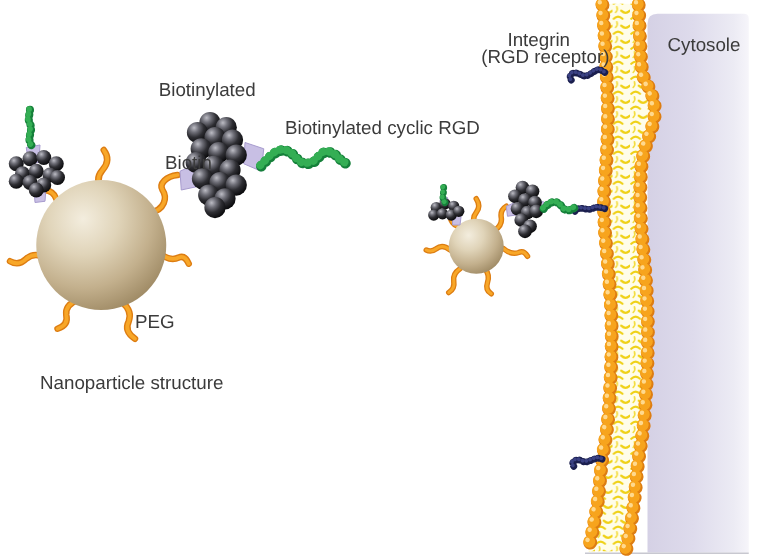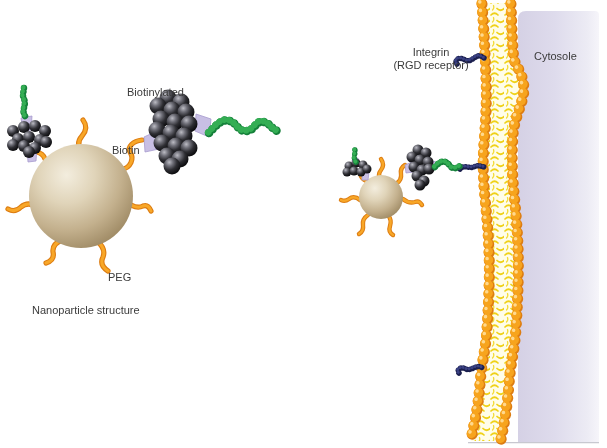--- a/index.html
+++ b/index.html
@@ -1,19 +1,19 @@
 <!DOCTYPE html>
 <html><head>
 <meta charset="utf-8">
 <style>
   html,body{margin:0;padding:0;background:#fff;}
   #stage{position:relative;width:607px;height:448px;background:#fff;overflow:hidden;
          font-family:"Liberation Sans",sans-serif;}
   #art{position:absolute;left:0;top:0;}
-  .lbl{position:absolute;font-size:11px;color:#3b3b3b;white-space:nowrap;line-height:13px;margin-top:20px;}
+  .lbl{position:absolute;font-size:15px;color:#3b3b3b;white-space:nowrap;line-height:13px;}
   .lbl-center{text-align:center;}
 </style>
 </head>
 <body>
 
 <div id="stage">
 
 <svg id="art" width="607" height="448" viewBox="0 0 607 448">
   <defs>
     <radialGradient id="gradSphere" cx="36%" cy="30%" r="78%">
@@ -216,22 +216,23 @@
     <g fill="none" stroke-linecap="round" stroke-dasharray="0.1 4">
       <path d="M356,162 C352,157 357,153 354,147" stroke="#15803a" stroke-width="5.5"></path>
       <path d="M356,162 C352,157 357,153 354,147" stroke="#34ae54" stroke-width="3.8" transform="translate(-0.6,-0.6)"></path>
       <path d="M435,167 C441,160 446,160 450,166 C453,170 458,168 461,165" stroke="#15803a" stroke-width="6.5"></path>
       <path d="M435,167 C441,160 446,160 450,166 C453,170 458,168 461,165" stroke="#34ae54" stroke-width="4.5" transform="translate(-0.7,-0.7)"></path>
     </g>
   </g>
 </svg>
 
 <div class="lbl" style="left:127px;top:66px">Biotinylated</div>
-<div class="lbl" style="left:112px;top:124px">Biotin</div>
+<div class="lbl" style="left:132px;top:124px">Biotin</div>
+<div class="lbl" style="left:228px;top:96px">Biotinylated cyclic RGD</div>
 <div class="lbl" style="left:108px;top:251px">PEG</div>
-<div class="lbl" style="left:32px;top:284px">Nanoparticle structure</div>
+<div class="lbl" style="left:32px;top:300px">Nanoparticle structure</div>
 <div class="lbl lbl-center" style="left:385px;top:26px;width:92px">
   <div>Integrin</div>
   <div>(RGD receptor)</div>
 </div>
 <div class="lbl" style="left:534px;top:30px">Cytosole</div>
 
 </div>
 
 </body></html>

